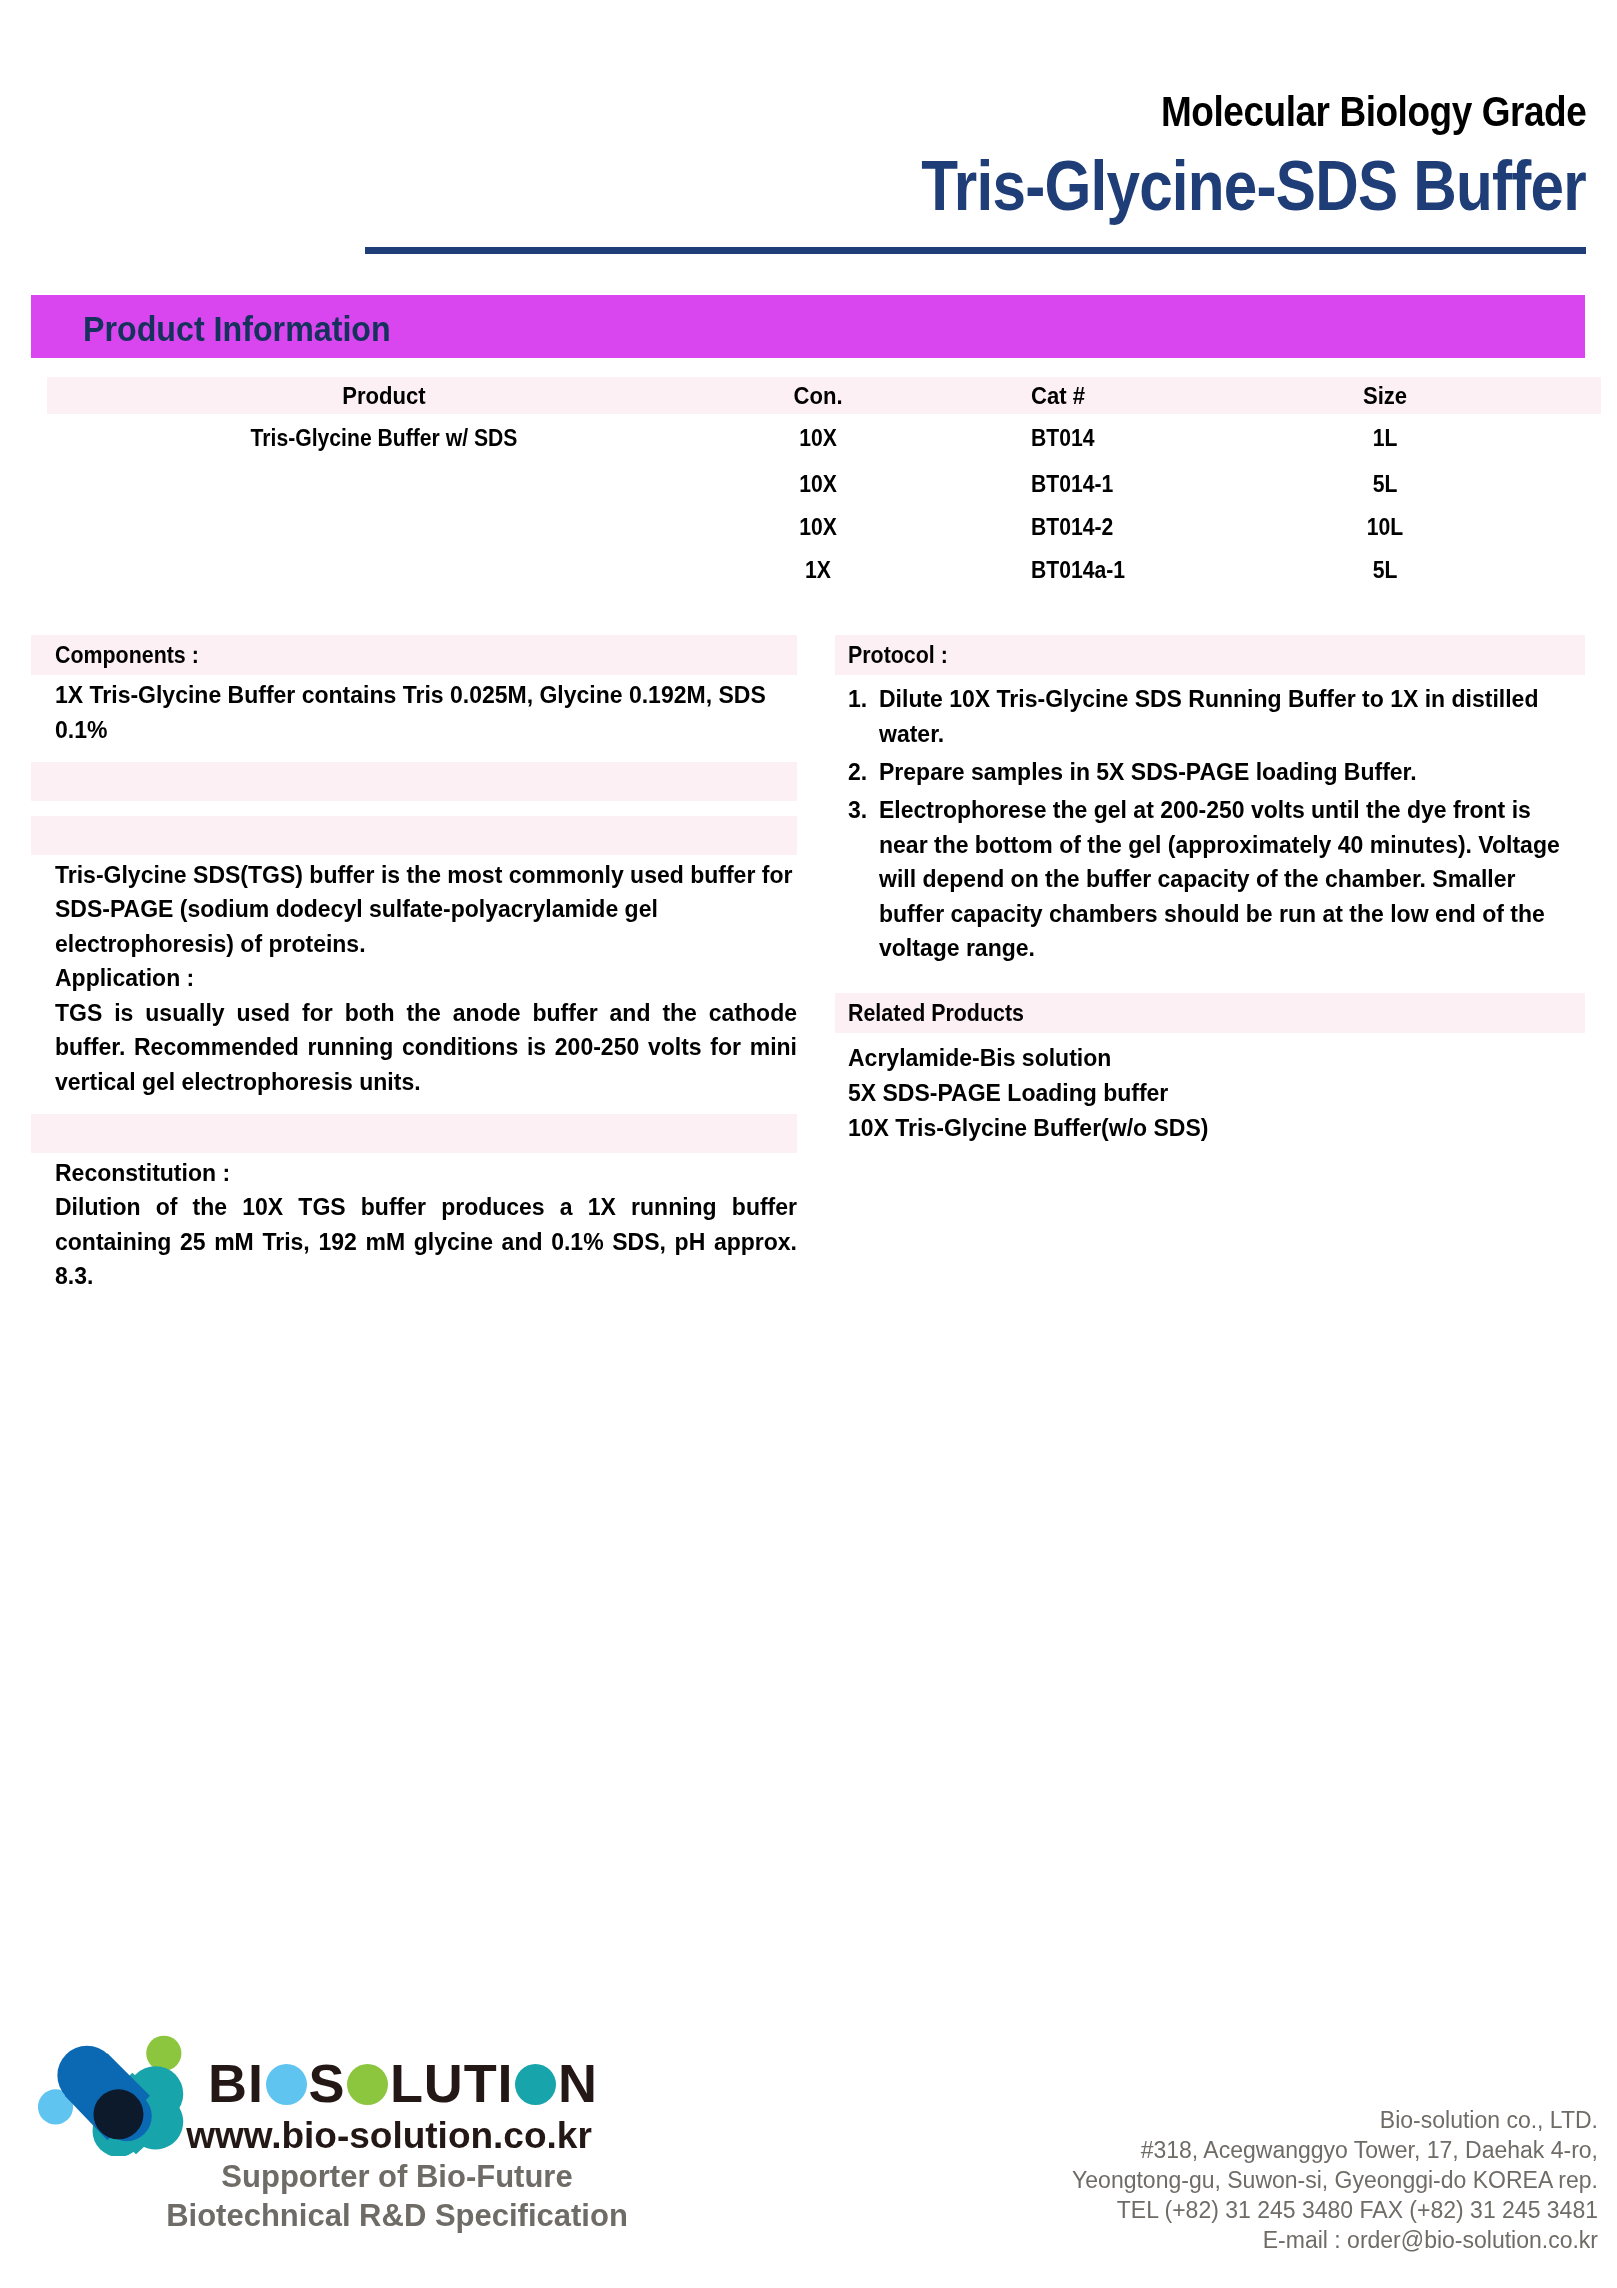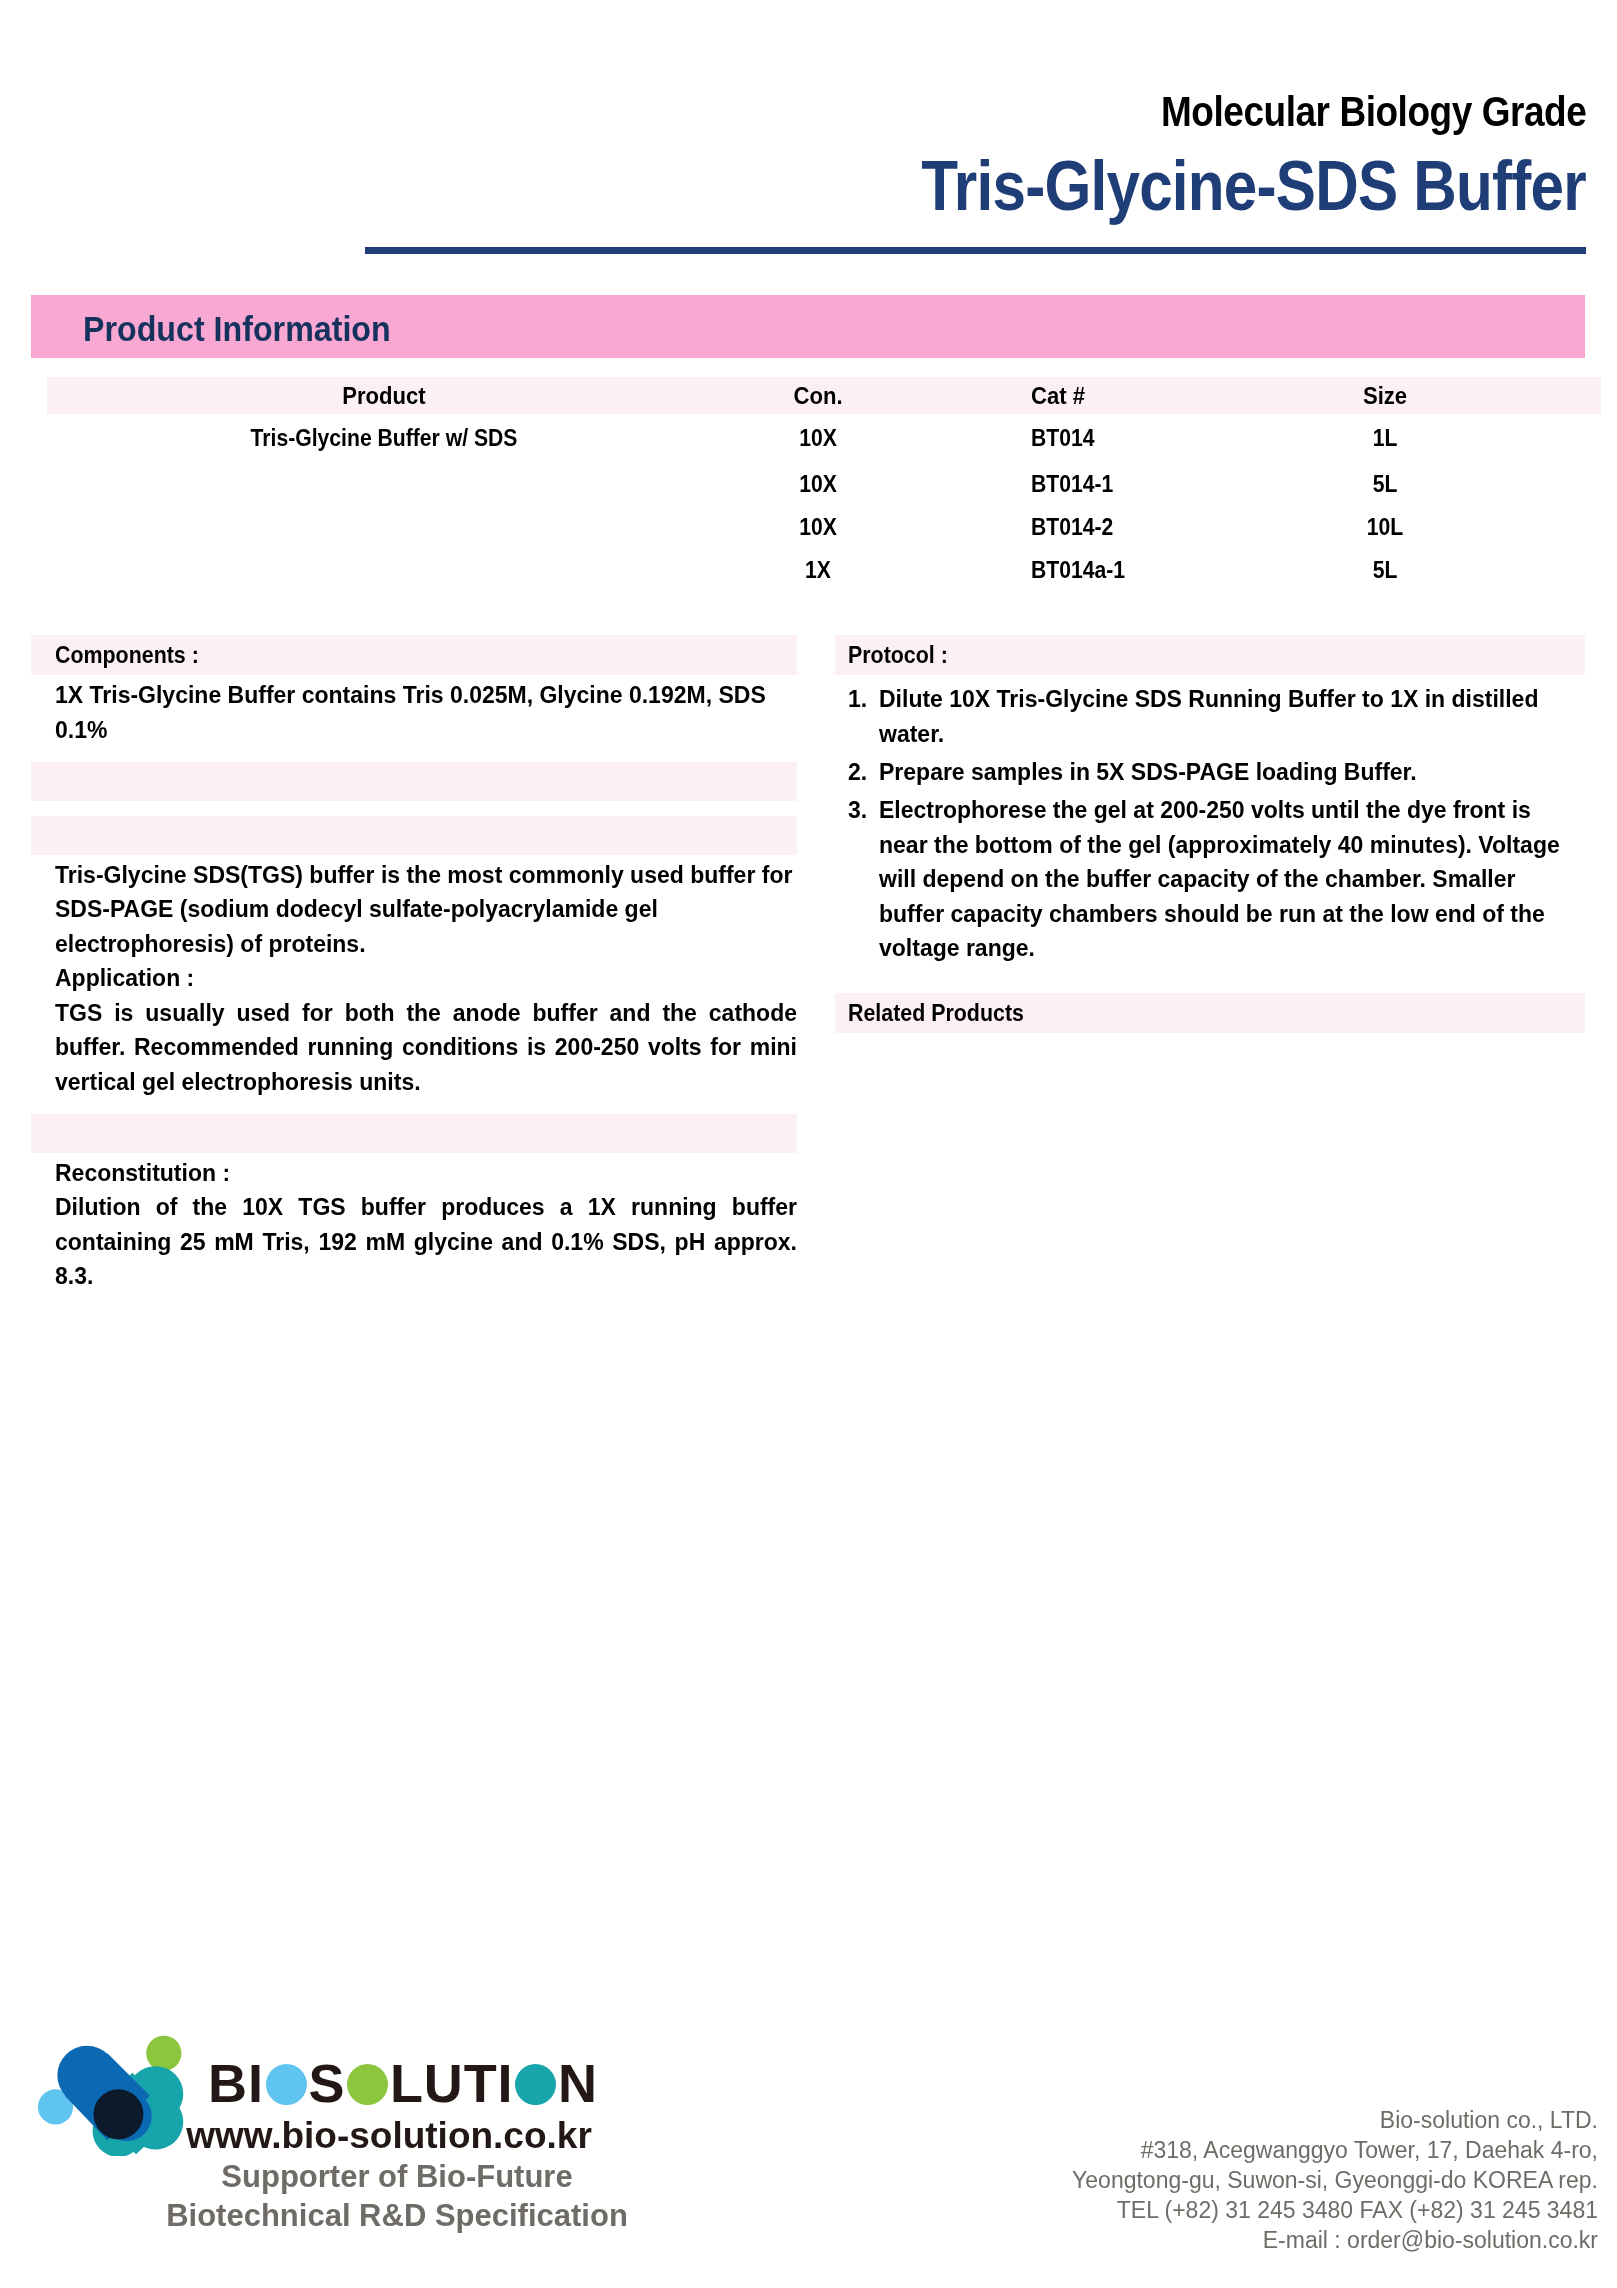--- a/index.html
+++ b/index.html
@@ -57,21 +57,21 @@
     background: #1f3e78;
   }
 
   
   .pi-banner {
     position: absolute;
     left: 31px;
     top: 295px;
     width: 1554px;
     height: 63px;
-    background: #f9a8d4;
+    background: #d946ef;
   }
   .pi-banner-label {
     position: absolute;
     left: 52px;
     top: 14px;
     font-size: 35px;
     font-weight: bold;
     color: #14325c;
     transform: scaleX(0.92);
     transform-origin: left center;
@@ -379,20 +379,25 @@
       <div class="proto-num">3.</div>
       <div class="proto-text">Electrophorese the gel at 200-250 volts until the dye front is near the bottom of the gel (approximately 40 minutes). Voltage will depend on the buffer capacity of the chamber. Smaller buffer capacity chambers should be run at the low end of the voltage range.</div>
     </div>
   </div>
 
   <div class="gap-md"></div>
 
   <div class="band heading-band">
     <span class="sec-heading">Related Products</span>
   </div>
+  <div class="rel-list">
+    <div>Acrylamide-Bis solution</div>
+    <div>5X SDS-PAGE Loading buffer</div>
+    <div>10X Tris-Glycine Buffer(w/o SDS)</div>
+  </div>
 
 </div>
 
 <div class="footer">
 
   <div class="logo-block">
 
     <div class="logo-mark">
       <svg width="162" height="125" viewBox="0 0 175 135" xmlns="http://www.w3.org/2000/svg">
 

